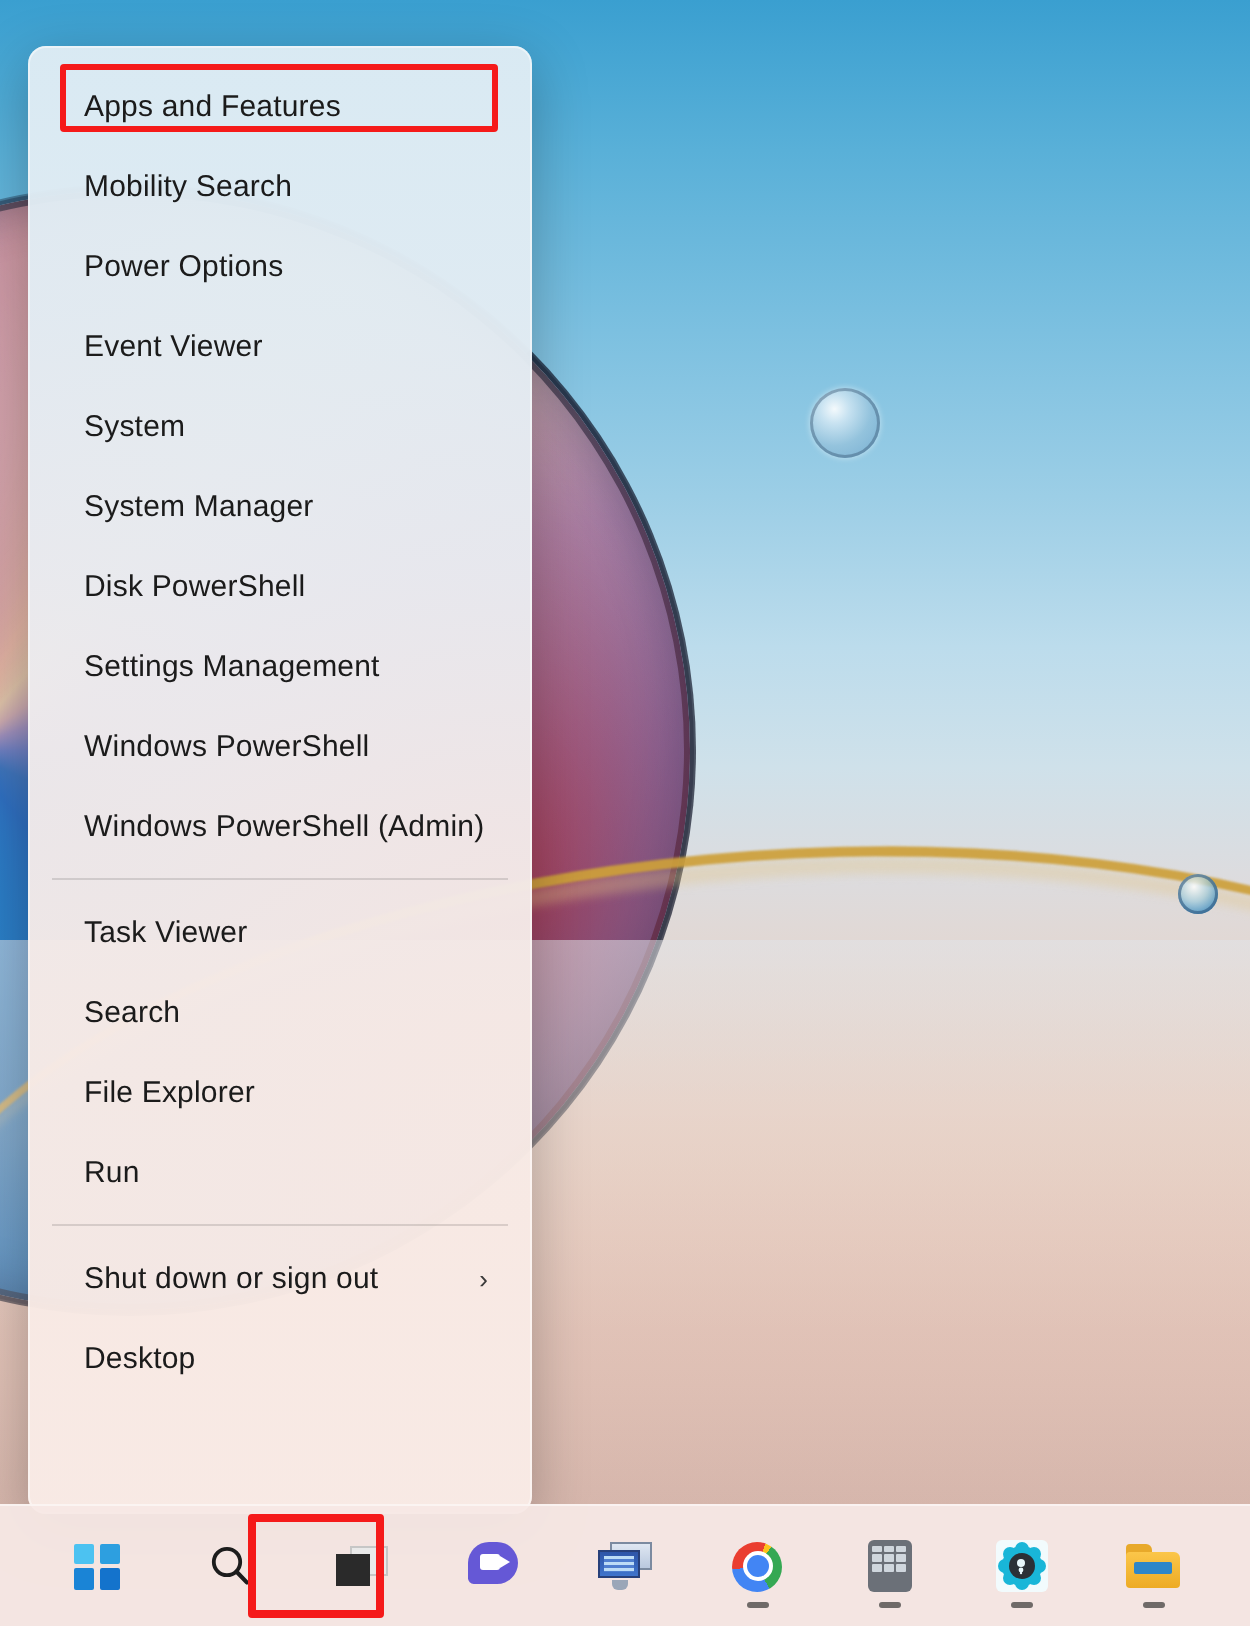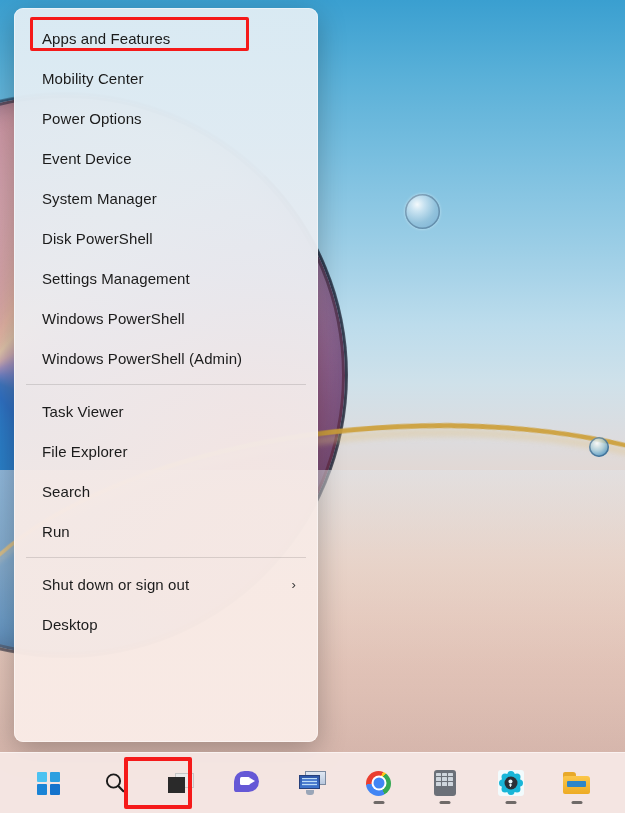--- a/index.html
+++ b/index.html
@@ -131,22 +131,22 @@
   
   .lower-haze {
     position:absolute;
     left:0; top:470px; width:625px; height:282px;
     background:linear-gradient(to bottom, rgba(226,228,232,0.55) 0%, rgba(232,218,208,0.45) 35%, rgba(226,200,188,0.25) 70%, rgba(220,190,178,0.1) 100%);
   }
 
   
   #power-menu {
     position:absolute;
-    left:14px; top:8px;
-    width:304px; height:734px;
+    left:14px; top:23px;
+    width:252px; height:734px;
     border-radius:9px;
     background:
       linear-gradient(to bottom,
         rgba(222,236,244,0.97) 0%,
         rgba(226,236,243,0.97) 18%,
         rgba(233,235,240,0.97) 36%,
         rgba(241,234,234,0.97) 52%,
         rgba(246,234,230,0.97) 66%,
         rgba(248,234,229,0.97) 82%,
         rgba(249,235,230,0.97) 100%);
@@ -360,27 +360,30 @@
     <div class="lower-haze"></div>
     <div class="droplet-small"></div>
   </div>
 
   <div id="power-menu">
 
     <div class="menu-item">
       <span class="label">Apps and Features</span>
     </div>
     <div class="menu-item">
-      <span class="label">Mobility Center</span>
+      <span class="label">Mobility Search</span>
     </div>
     <div class="menu-item">
       <span class="label">Power Options</span>
     </div>
     <div class="menu-item">
-      <span class="label">Event Device</span>
+      <span class="label">Event Viewer</span>
+    </div>
+    <div class="menu-item">
+      <span class="label">System</span>
     </div>
     <div class="menu-item">
       <span class="label">System Manager</span>
     </div>
     <div class="menu-item">
       <span class="label">Disk PowerShell</span>
     </div>
     <div class="menu-item">
       <span class="label">Settings Management</span>
     </div>
@@ -390,24 +393,24 @@
     <div class="menu-item">
       <span class="label">Windows PowerShell (Admin)</span>
     </div>
 
     <div class="menu-sep"></div>
 
     <div class="menu-item">
       <span class="label">Task Viewer</span>
     </div>
     <div class="menu-item">
+      <span class="label">Search</span>
+    </div>
+    <div class="menu-item">
       <span class="label">File Explorer</span>
-    </div>
-    <div class="menu-item">
-      <span class="label">Search</span>
     </div>
     <div class="menu-item">
       <span class="label">Run</span>
     </div>
 
     <div class="menu-sep"></div>
 
     <div class="menu-item">
       <span class="label">Shut down or sign out</span>
       <span class="submenu-arrow">›</span>

